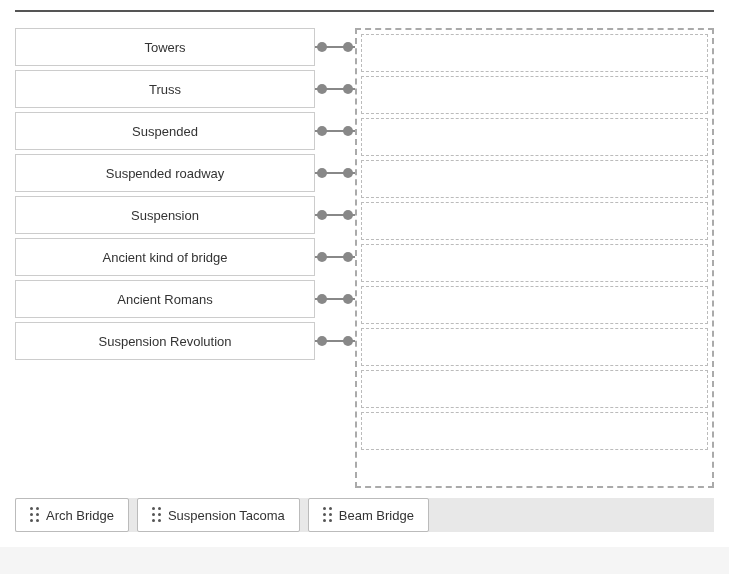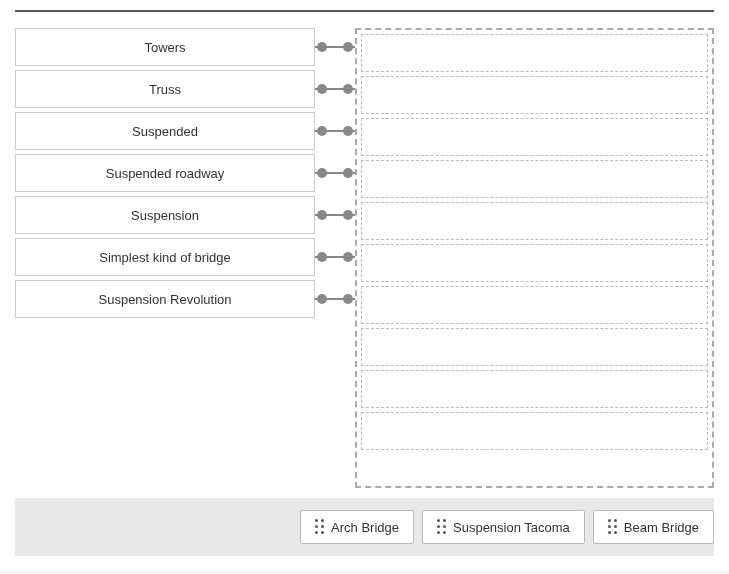--- a/index.html
+++ b/index.html
@@ -104,23 +104,23 @@
       min-height: 460px;
     }
     .right-slot {
       border: 1px dashed #bbb;
       height: 38px;
       background: transparent;
     }
     .bottom-bar {
       background: #e8e8e8;
       width: 100%;
-      padding: 12px 0;
-      display: flex;
-      justify-content: flex-end;
+      padding: 0 0;
+      display: flex;
+      justify-content: flex-start;
       gap: 8px;
       margin-top: 10px;
     }
     .bridge-type-btn {
       display: flex;
       align-items: center;
       gap: 6px;
       border: 1px solid #bbb;
       background: #fff;
       padding: 8px 14px;
@@ -179,21 +179,28 @@
           </div>
         </div>
         <div class="left-item">
           <div class="left-label-box">Suspension</div>
           <div class="connector-line">
             <div class="connector-dot-left"></div>
             <div class="connector-dot-right"></div>
           </div>
         </div>
         <div class="left-item">
-          <div class="left-label-box">Simplest kind of bridge</div>
+          <div class="left-label-box">Ancient kind of bridge</div>
+          <div class="connector-line">
+            <div class="connector-dot-left"></div>
+            <div class="connector-dot-right"></div>
+          </div>
+        </div>
+        <div class="left-item">
+          <div class="left-label-box">Ancient Romans</div>
           <div class="connector-line">
             <div class="connector-dot-left"></div>
             <div class="connector-dot-right"></div>
           </div>
         </div>
         <div class="left-item">
           <div class="left-label-box">Suspension Revolution</div>
           <div class="connector-line">
             <div class="connector-dot-left"></div>
             <div class="connector-dot-right"></div>

